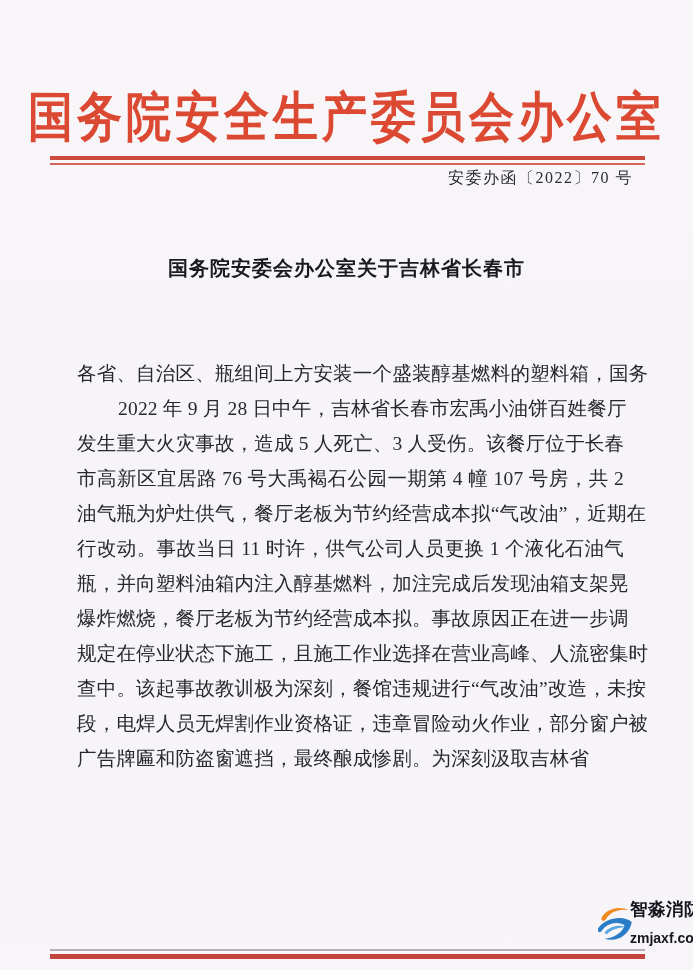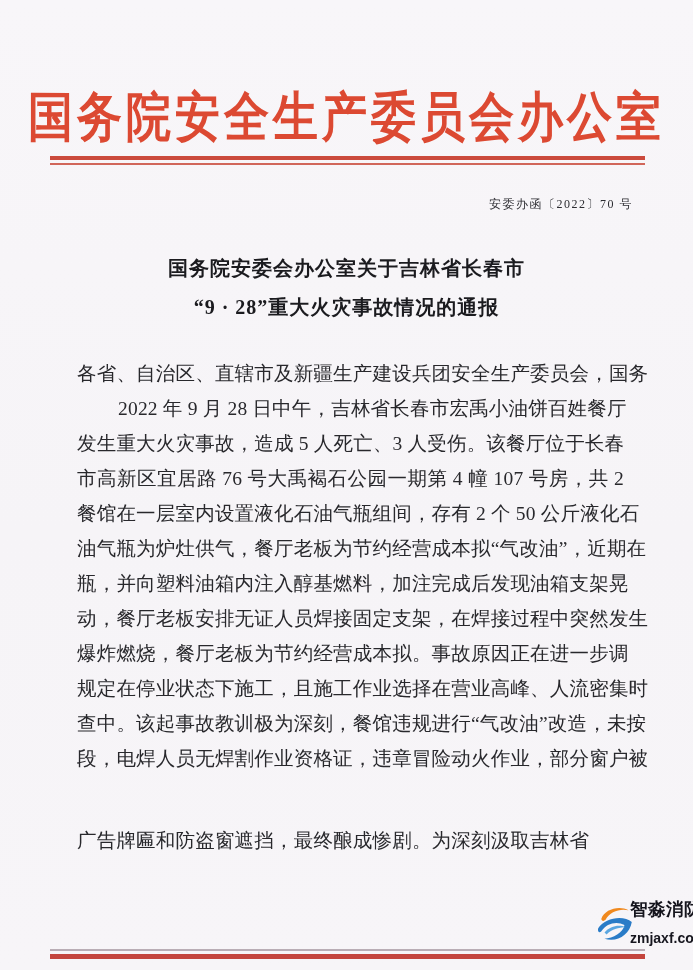--- a/index.html
+++ b/index.html
@@ -17,43 +17,43 @@
     text-align:center;
     font-size:45px; font-weight:bold;
     letter-spacing:4px;
     transform:scaleY(1.18); transform-origin:top center;
     white-space:nowrap;
   }
   .rule { position:absolute; left:50px; width:595px; }
   .rule-top-thick { top:156px; height:4px; background:#cb4a3c; }
   .rule-top-thin  { top:163px; height:2px; background:#d1665a; }
   .doc-number {
-    position:absolute; top:196px; right:60px;
-    font-size:12px; color:#2b2b30; letter-spacing:1.5px;
+    position:absolute; top:168px; right:60px;
+    font-size:16px; color:#2b2b30; letter-spacing:1.5px;
   }
   .doc-title {
     position:absolute; top:249px; left:0; width:100%;
     text-align:center;
     font-size:20px; font-weight:bold; color:#1b1b1f;
     line-height:39px; letter-spacing:1px;
   }
   .body-text {
     position:absolute; top:356px; left:77px; width:547px;
     font-size:19.5px; line-height:35px; color:#28282c;
   }
   .body-line {
     height:35px;
     text-align:justify;
     text-align-last:justify;
     white-space:nowrap;
     letter-spacing:0.2px;
   }
   .body-line.para-end { text-align-last:left; }
   .body-line.indent { text-indent:41px; }
-  .body-line.cut { text-align-last:left;margin-top:47px; }
+  .body-line.cut { text-align-last:left; }
   .rule-bottom-thin  { top:949px; height:2px; background:#b9adb5; }
   .rule-bottom-thick { top:954px; height:4.5px; background:#c4453e; }
   .watermark {
     position:absolute; left:594px; top:901px;
     display:flex; align-items:flex-start;
   }
   .wm-logo { width:42px; height:42px; margin-top:2px; }
   .wm-text { margin-left:-6px; line-height:1; }
   .wm-brand {
     font-family:"Liberation Sans","DejaVu Sans",sans-serif;
@@ -73,32 +73,30 @@
 
   <div class="org-name" id="orgName" style="color: rgb(220, 73, 50);">国务院安全生产委员会办公室</div>
 
   <div class="rule rule-top-thick"></div>
   <div class="rule rule-top-thin"></div>
 
   <div class="doc-number">安委办函〔2022〕70 号</div>
 
   <div class="doc-title">
     <div>国务院安委会办公室关于吉林省长春市</div>
-    <div>“9 · 28”重大火灾事故情况的通报</div>
   </div>
 
   <div class="body-text">
-    <div class="body-line">各省、自治区、直辖市及新疆生产建设兵团安全生产委员会，国务</div>
+    <div class="body-line">各省、自治区、瓶组间上方安装一个盛装醇基燃料的塑料箱，国务</div>
     <div class="body-line indent">2022 年 9 月 28 日中午，吉林省长春市宏禹小油饼百姓餐厅</div>
     <div class="body-line">发生重大火灾事故，造成 5 人死亡、3 人受伤。该餐厅位于长春</div>
     <div class="body-line">市高新区宜居路 76 号大禹褐石公园一期第 4 幢 107 号房，共 2</div>
-    <div class="body-line">餐馆在一层室内设置液化石油气瓶组间，存有 2 个 50 公斤液化石</div>
     <div class="body-line">油气瓶为炉灶供气，餐厅老板为节约经营成本拟“气改油”，近期在</div>
+    <div class="body-line">行改动。事故当日 11 时许，供气公司人员更换 1 个液化石油气</div>
     <div class="body-line">瓶，并向塑料油箱内注入醇基燃料，加注完成后发现油箱支架晃</div>
-    <div class="body-line">动，餐厅老板安排无证人员焊接固定支架，在焊接过程中突然发生</div>
     <div class="body-line">爆炸燃烧，餐厅老板为节约经营成本拟。事故原因正在进一步调</div>
     <div class="body-line">规定在停业状态下施工，且施工作业选择在营业高峰、人流密集时</div>
     <div class="body-line">查中。该起事故教训极为深刻，餐馆违规进行“气改油”改造，未按</div>
     <div class="body-line">段，电焊人员无焊割作业资格证，违章冒险动火作业，部分窗户被</div>
     <div class="body-line cut">广告牌匾和防盗窗遮挡，最终酿成惨剧。为深刻汲取吉林省</div>
   </div>
 
   <div class="rule rule-bottom-thin"></div>
   <div class="rule rule-bottom-thick"></div>
 

